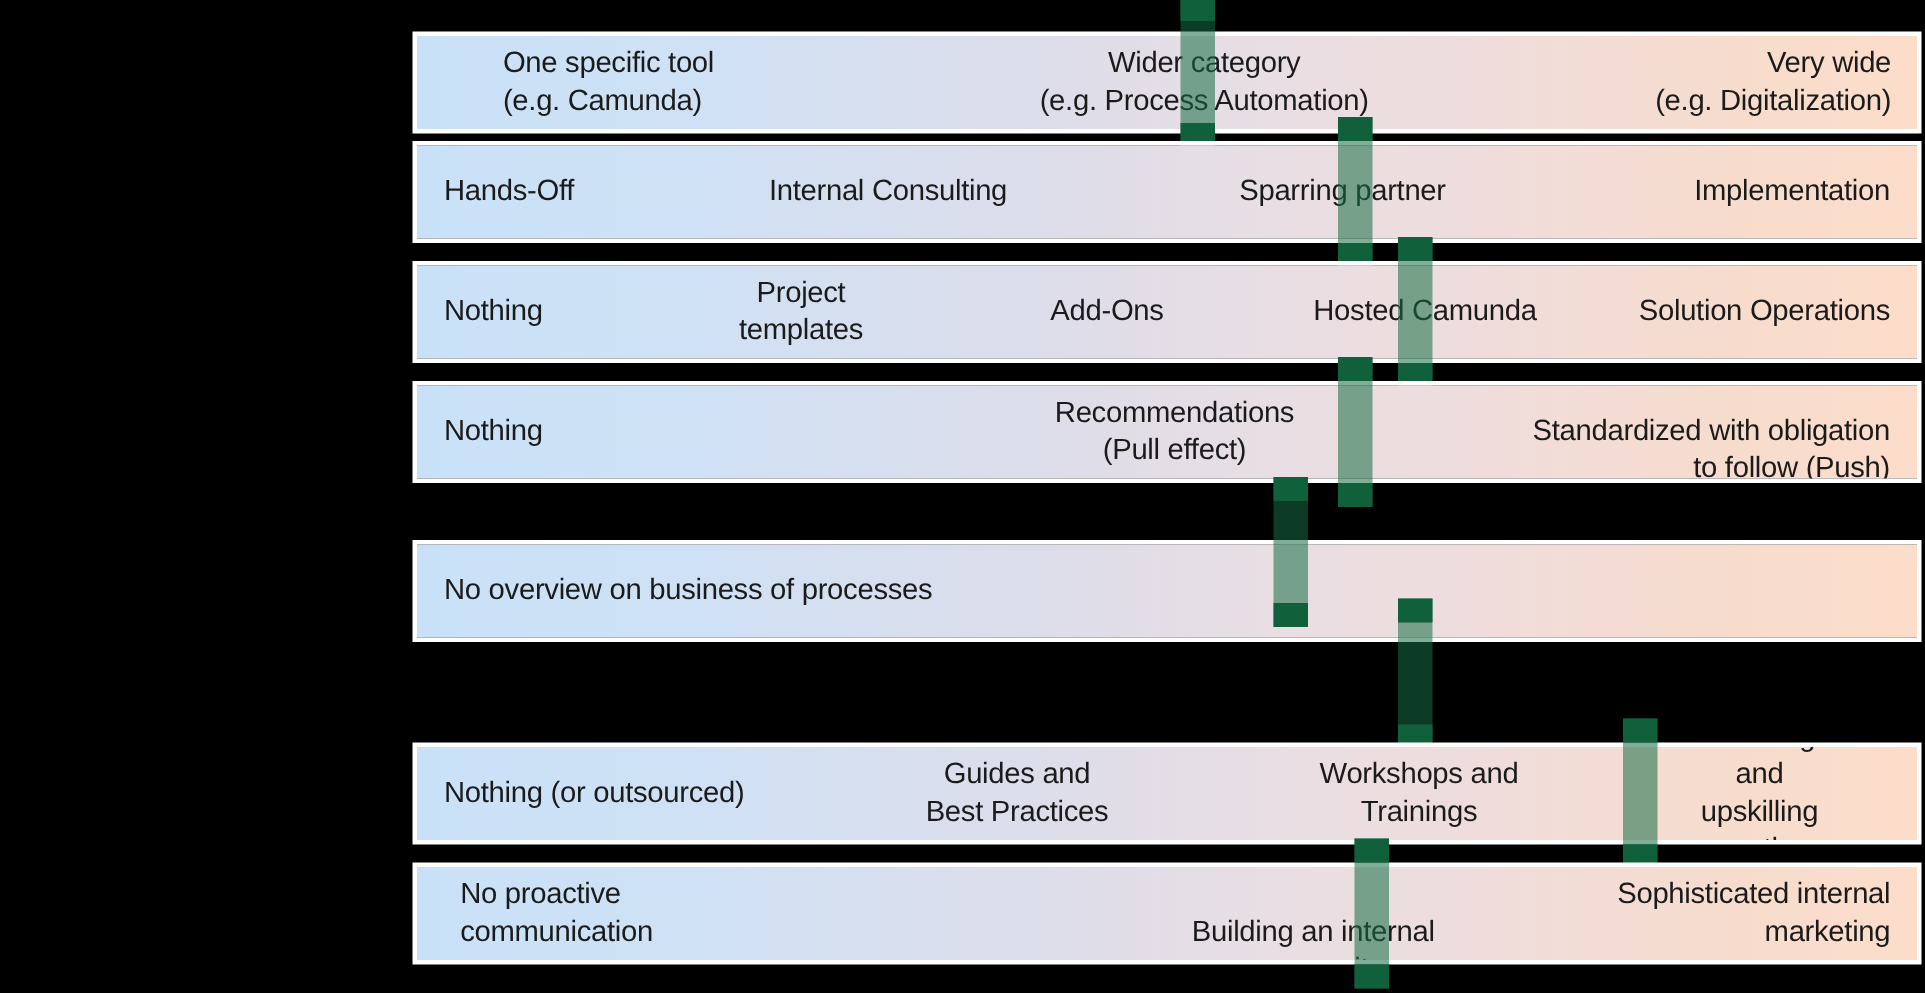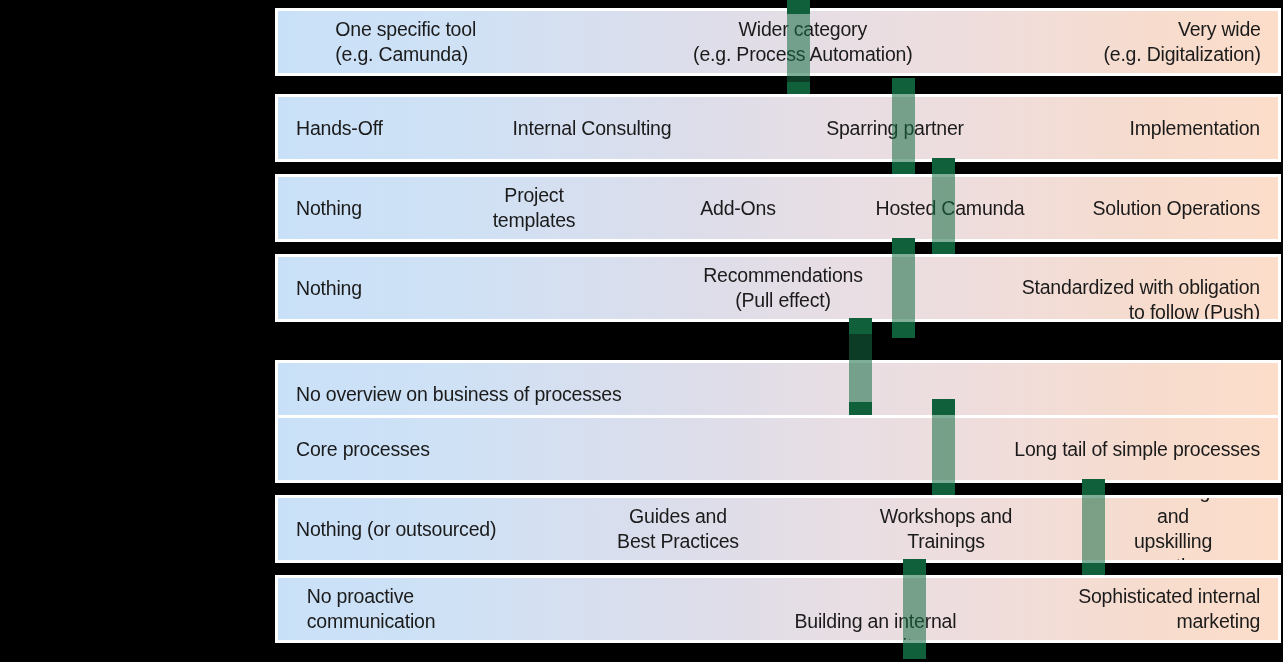--- a/index.html
+++ b/index.html
@@ -82,21 +82,21 @@
     top: 0;
     bottom: 0;
     width: 23px;
     background: rgba(22, 110, 68, 0.55);
   }
 </style>
 </head>
 <body>
 
 <div id="board">
-    <div class="row" style="top: 8px; padding-left: 40px;">
+    <div class="row" style="top: 21px; padding-left: 40px;">
       <div class="row-inner">
         <div class="cell left" style="left: 1.8%;">One specific tool
 (e.g. Camunda)</div>
         <div class="cell center" style="left: 50.5%; transform: translate(-50%, -50%);">Wider category
 (e.g. Process Automation)</div>
         <div class="cell right" style="right: 1.8%;">Very wide
 (e.g. Digitalization)</div>
       </div>
     </div>
     <div class="marker" style="top: -2px; height: 100px; left: 787px;">
@@ -149,26 +149,20 @@
     <div class="row" style="top: 328px; margin-top: 32px;">
       <div class="row-inner">
         <div class="cell left" style="left: 1.8%;">No overview on business of processes</div>
       </div>
     </div>
     <div class="marker" style="top: 318px; height: 100px; left: 849px;">
       <div class="stem"></div>
       <div class="cap top"></div>
       <div class="cap bottom"></div>
     </div>
-    <div class="row" style="top: 415px;">
-      <div class="row-inner">
-        <div class="cell left" style="left: 1.8%;">Core processes</div>
-        <div class="cell right" style="right: 1.8%;">Long tail of simple processes</div>
-      </div>
-    </div>
     <div class="marker" style="top: 399px; height: 100px; left: 932px;">
       <div class="stem"></div>
       <div class="cap top"></div>
       <div class="cap bottom"></div>
     </div>
     <div class="row" style="top: 495px;">
       <div class="row-inner">
         <div class="cell center" style="left: 40%; transform: translate(-50%, -50%);">Guides and
 Best Practices</div>
         <div class="cell left" style="left: 1.8%;">Nothing (or outsourced)</div>

